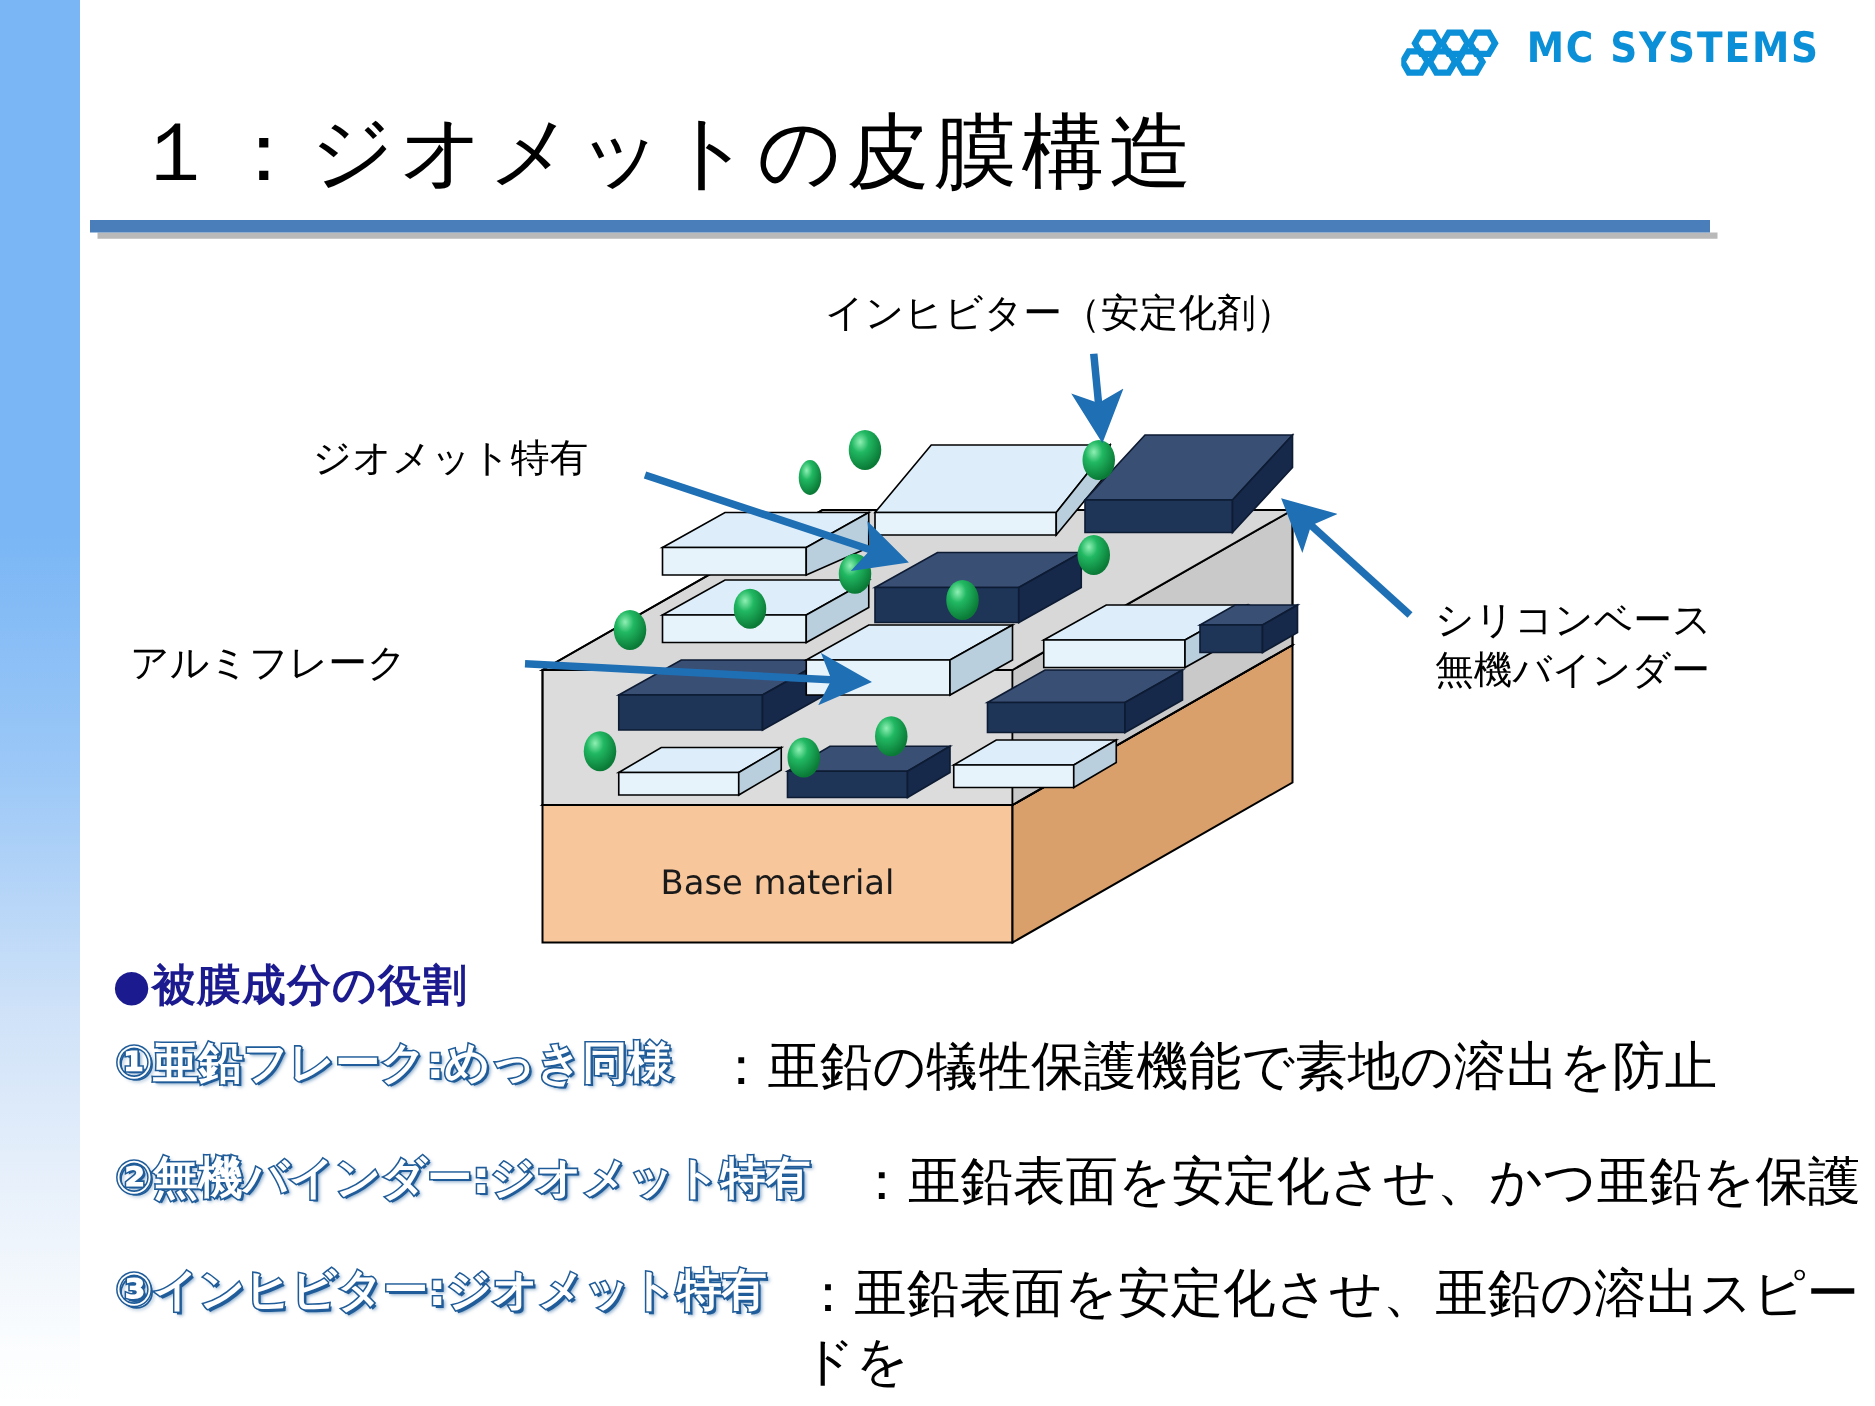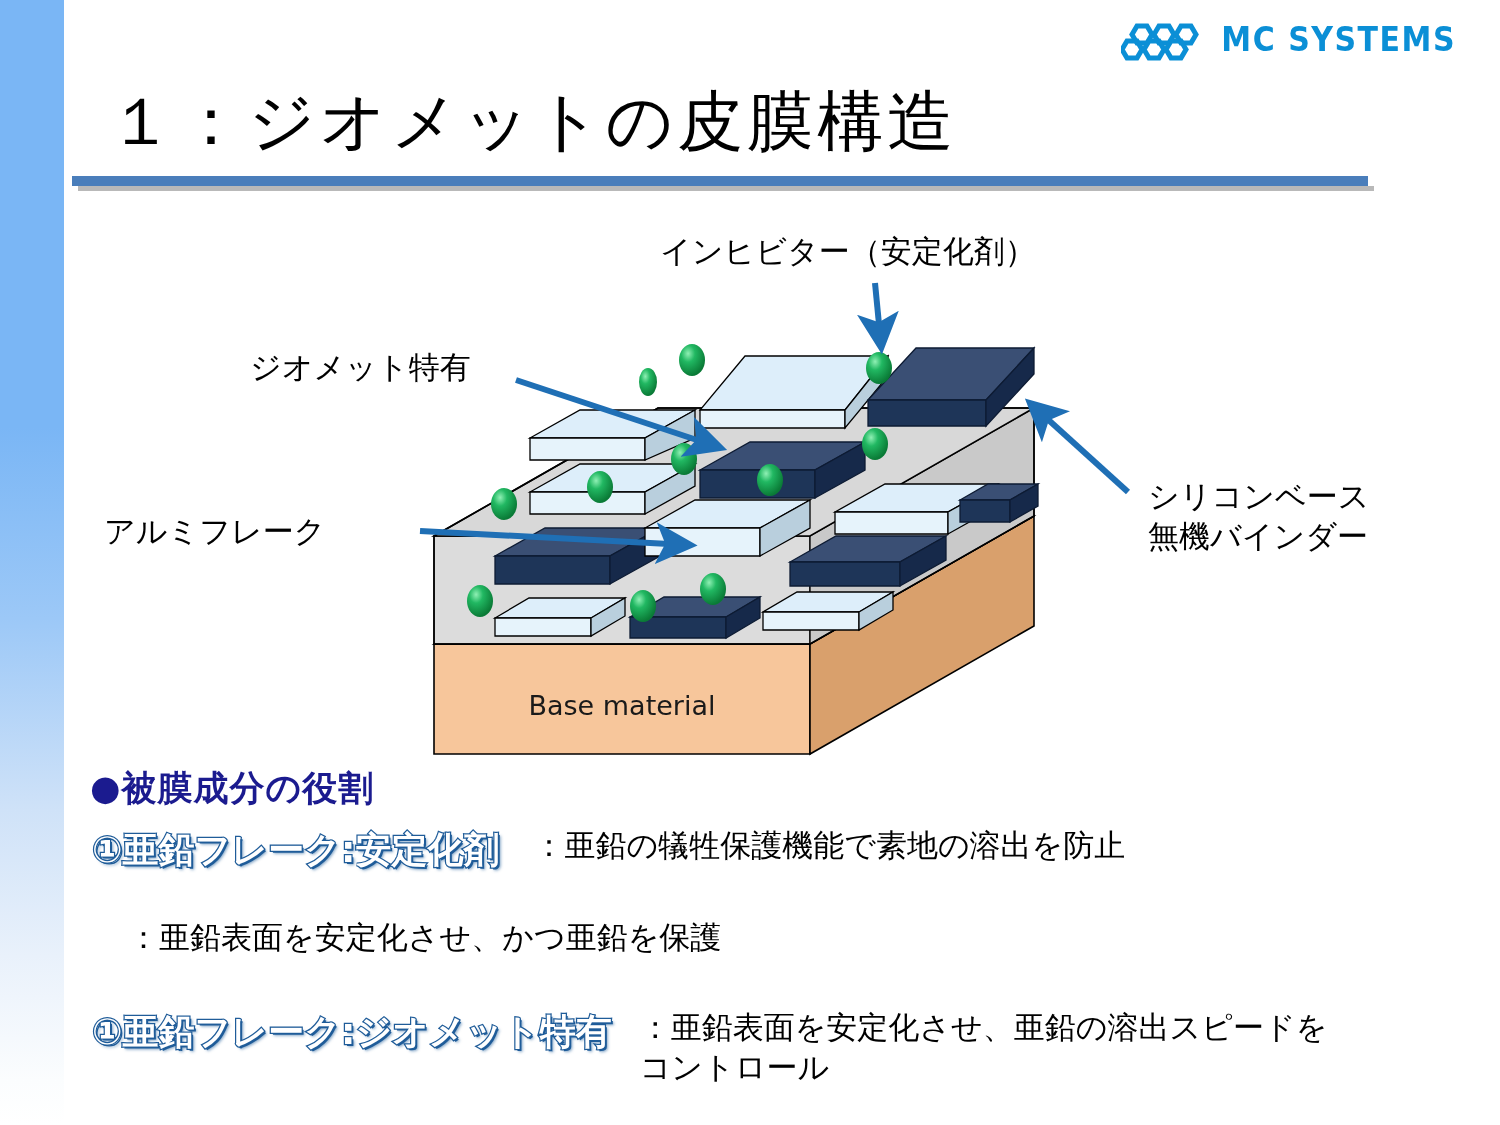--- a/index.html
+++ b/index.html
@@ -131,21 +131,21 @@
     color: #ffffff;
     letter-spacing: 0px;
     -webkit-text-stroke: 2.5px #1f5c99;
     paint-order: stroke fill;
     text-shadow:
        2px 2px 0 #1f5c99,
        3px 3px 3px rgba(31,92,153,0.55);
   }
   .desc {
     font-family: "DejaVu Sans", sans-serif;
-    font-size: 31px;
+    font-size: 42px;
     color: #000000;
     line-height: 1.28;
     white-space: pre-line;
   }
   .gap1 { width: 34px; flex: none; }
   .gap2 { width: 36px; flex: none; }
   .gap3 { width: 28px; flex: none; }
 </style>
 </head>
 <body>
@@ -305,28 +305,29 @@
 
 <div class="callout inhibitor">インヒビター（安定化剤）</div>
 <div class="callout zinc">ジオメット特有</div>
 <div class="callout alumi">アルミフレーク</div>
 <div class="callout binder" style="white-space:pre-line;">シリコンベース
 無機バインダー</div>
 
 <div class="section-head">●被膜成分の役割</div>
 
 <div class="row r1">
-  <span class="term">①亜鉛フレーク:安定化剤</span>
+  <span class="term">①亜鉛フレーク:めっき同様</span>
   <span class="gap1"></span>
   <span class="desc">：亜鉛の犠牲保護機能で素地の溶出を防止</span>
 </div>
 
 <div class="row r2">
+  <span class="term">②無機バインダー:ジオメット特有</span>
   <span class="gap2"></span>
   <span class="desc">：亜鉛表面を安定化させ、かつ亜鉛を保護</span>
 </div>
 
 <div class="row r3">
-  <span class="term">①亜鉛フレーク:ジオメット特有</span>
+  <span class="term">③インヒビター:ジオメット特有</span>
   <span class="gap3"></span>
   <span class="desc">：亜鉛表面を安定化させ、亜鉛の溶出スピードを
 コントロール</span>
 </div>
 
 </body></html>

